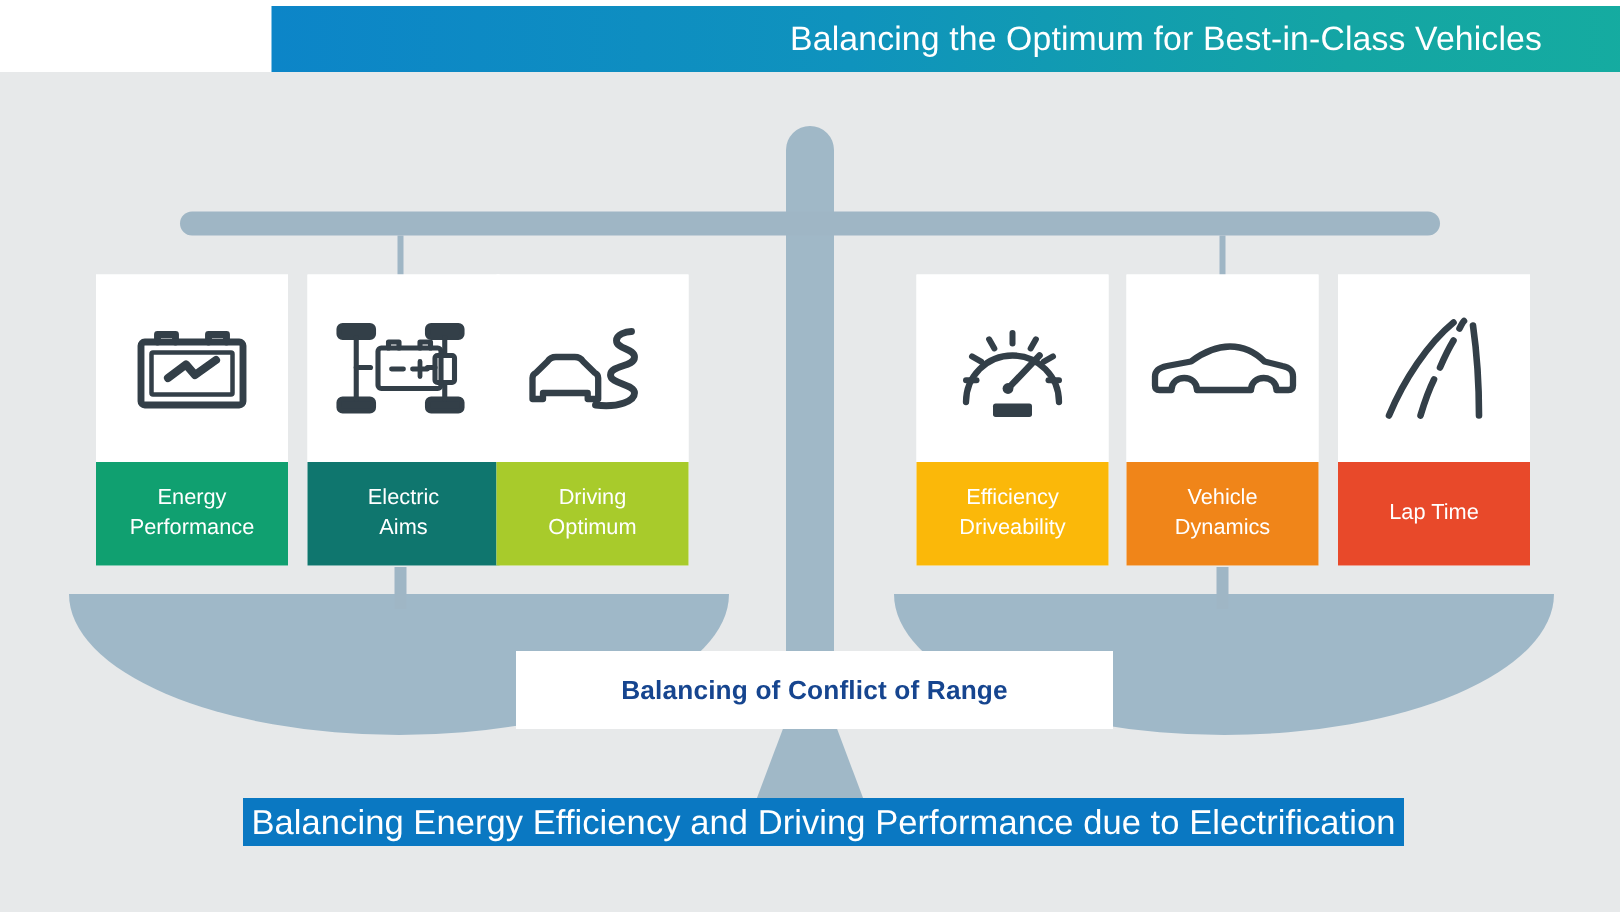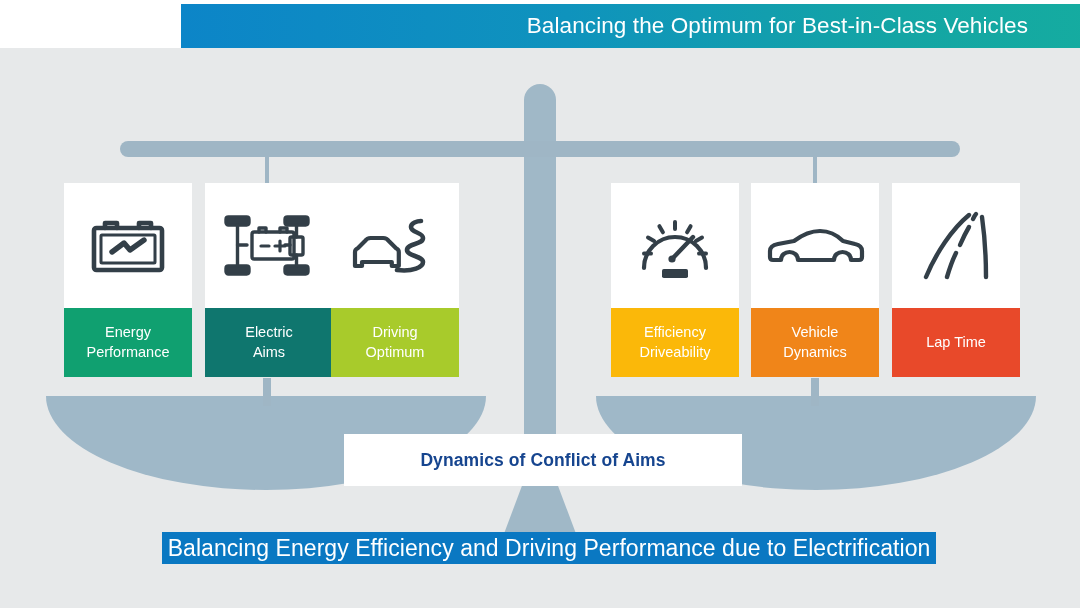--- a/index.html
+++ b/index.html
@@ -296,20 +296,20 @@
         <path d="M44 36 C47 29 50 23 53 18"></path>
         <path d="M57 10 C58 8 59 6 60 5"></path>
       </svg>
     </div>
     <div class="card-label" style="background:#e8492a">
       <span>Lap Time</span>
     </div>
   </div>
 
   <div class="callout">
-    <div class="callout-text">Dynamics of Conflict of Aims</div>
+    <div class="callout-text">Balancing of Conflict of Range</div>
   </div>
 
   <div class="footer-banner">
     <div class="footer-text">Balancing Energy Efficiency and Driving Performance due to Electrification</div>
   </div>
 
 </div>
 
 </body></html>

